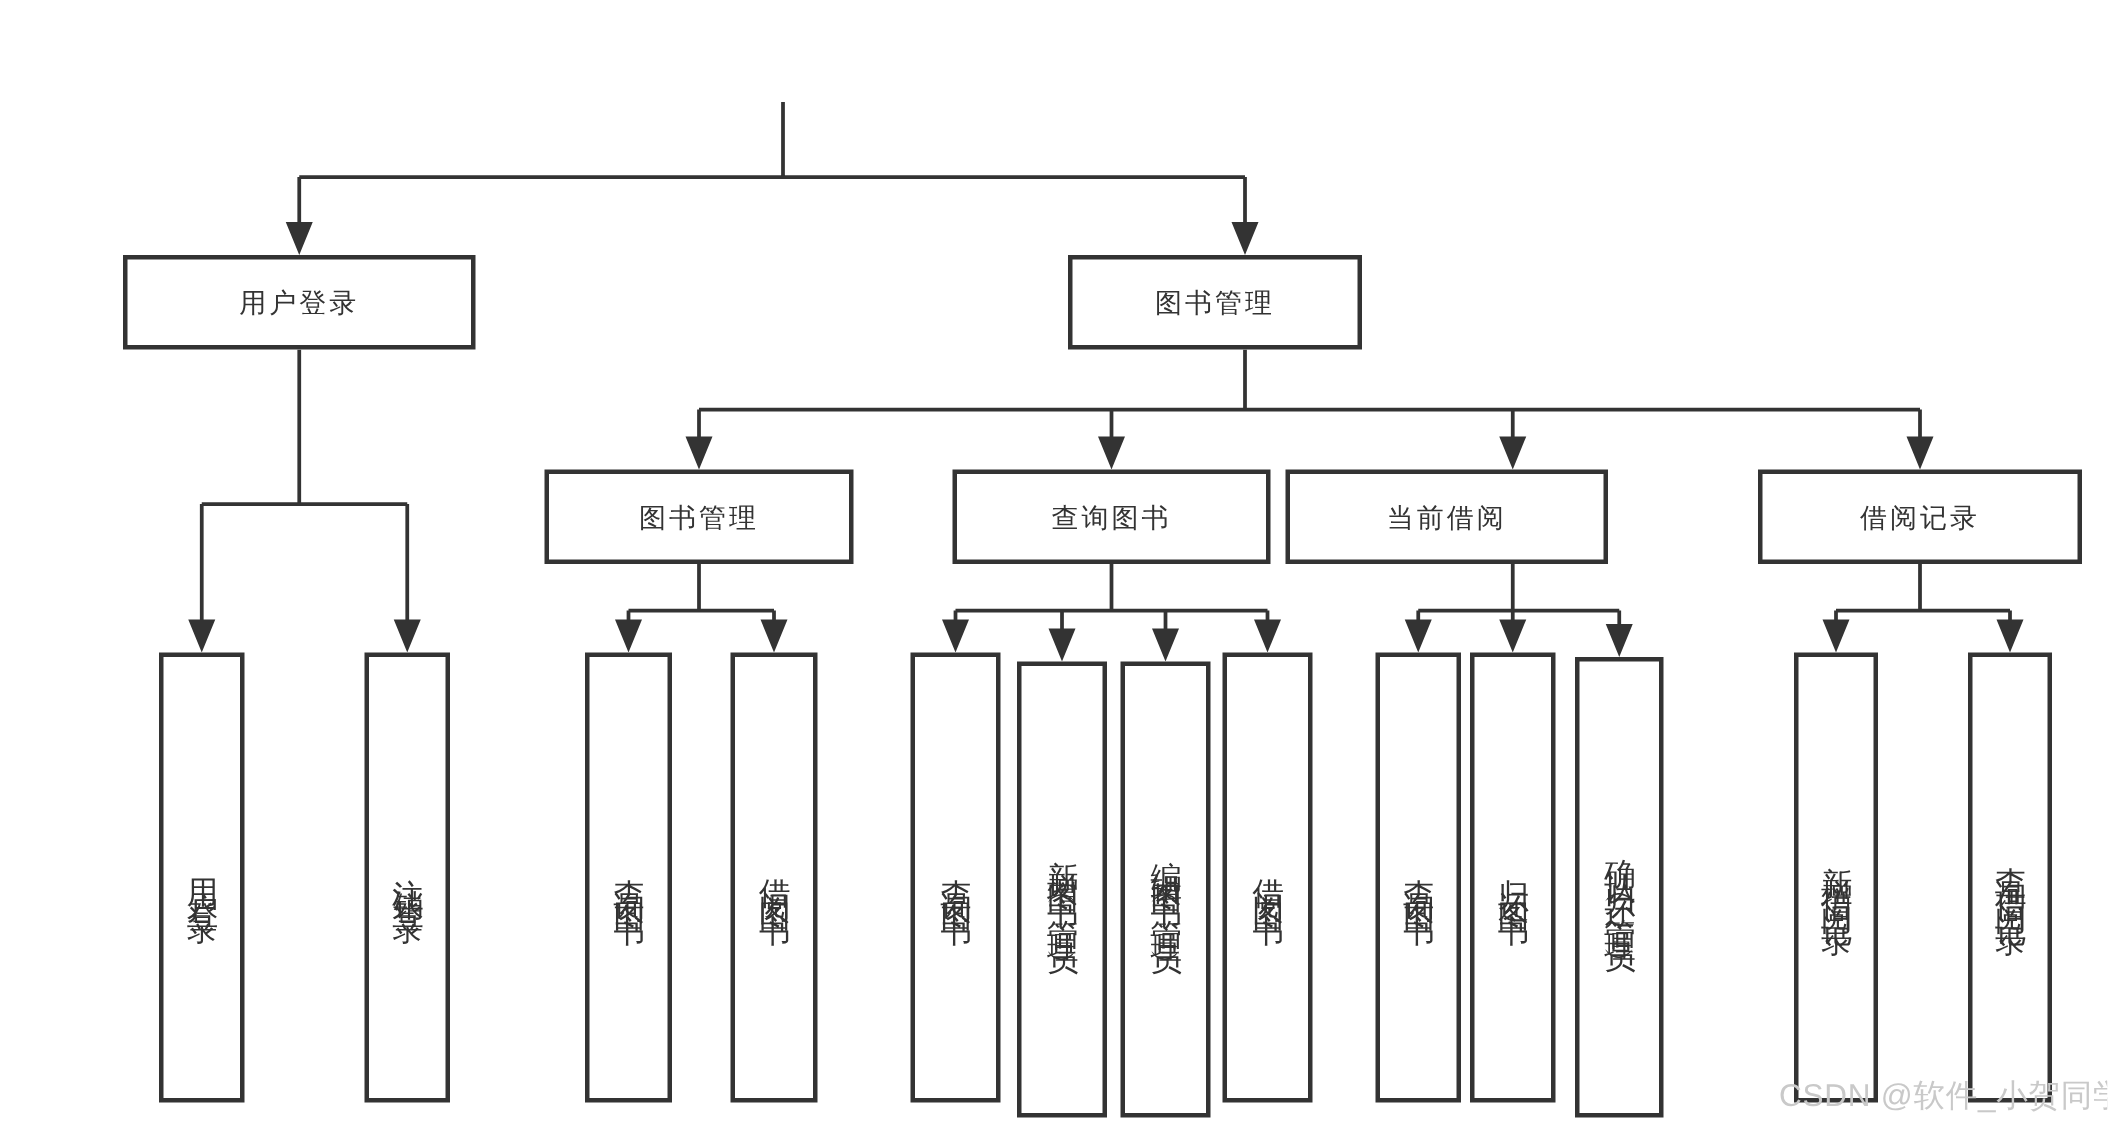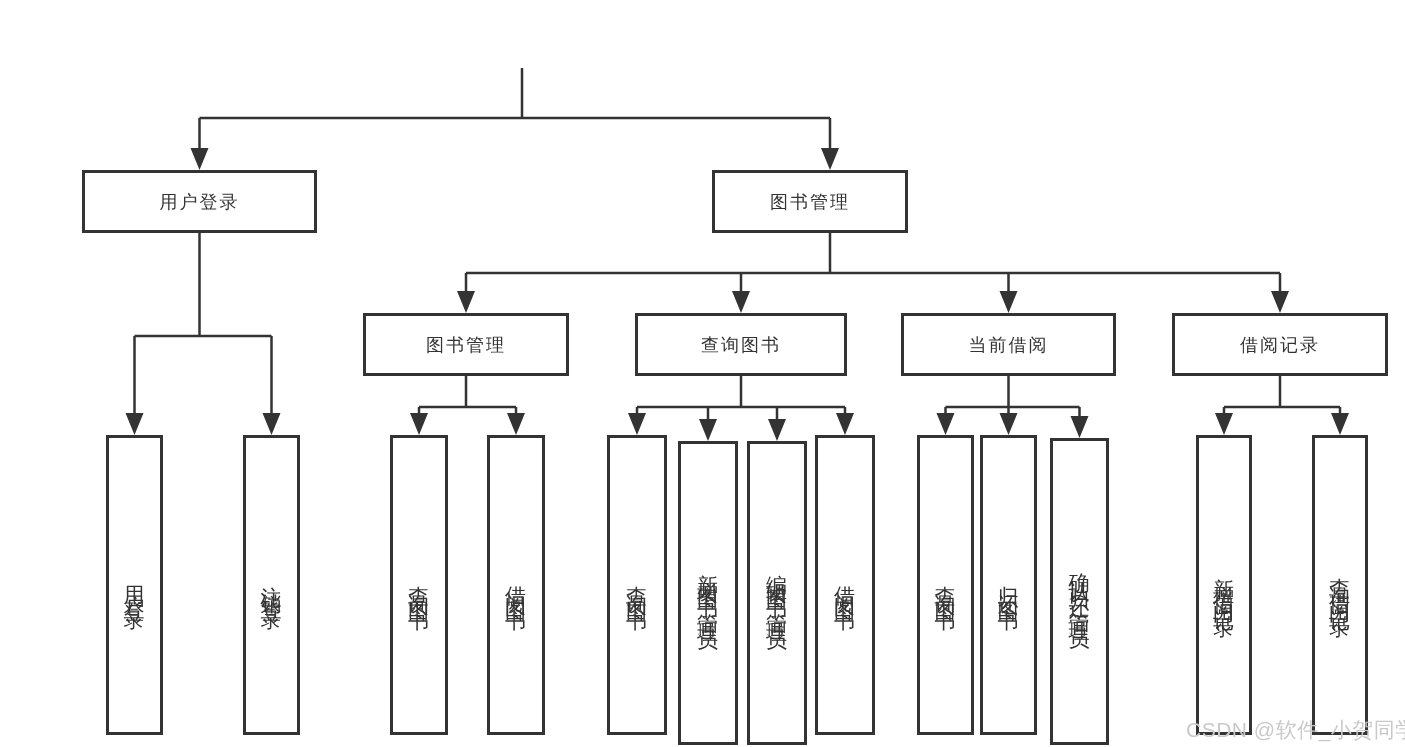--- a/index.html
+++ b/index.html
@@ -89,21 +89,21 @@
   <div class="node hbox" style="left:712px;top:170px;width:196px;height:63px">
     <span>图书管理</span>
   </div>
 
   <div class="node hbox" style="left:363px;top:313px;width:206px;height:63px">
     <span>图书管理</span>
   </div>
   <div class="node hbox" style="left:635px;top:313px;width:212px;height:63px">
     <span>查询图书</span>
   </div>
-  <div class="node hbox" style="left:901px;top:313px;width:215px;height:63px">
+  <div class="node hbox" style="left:857px;top:313px;width:215px;height:63px">
     <span>当前借阅</span>
   </div>
   <div class="node hbox" style="left:1172px;top:313px;width:216px;height:63px">
     <span>借阅记录</span>
   </div>
 
   <div class="node vbox" style="left:106px;top:435px;width:57px;height:300px">
     <span>用户登录</span>
   </div>
   <div class="node vbox" style="left:243px;top:435px;width:57px;height:300px">

